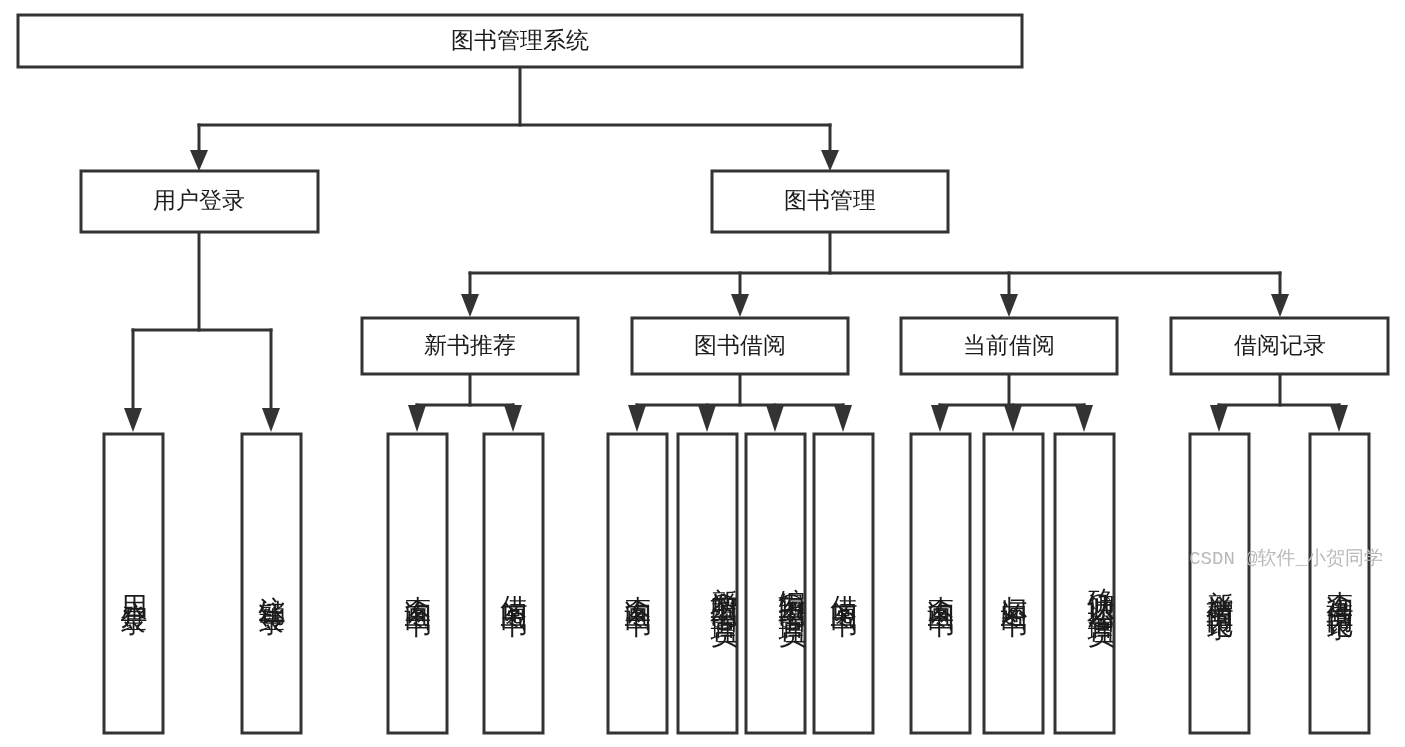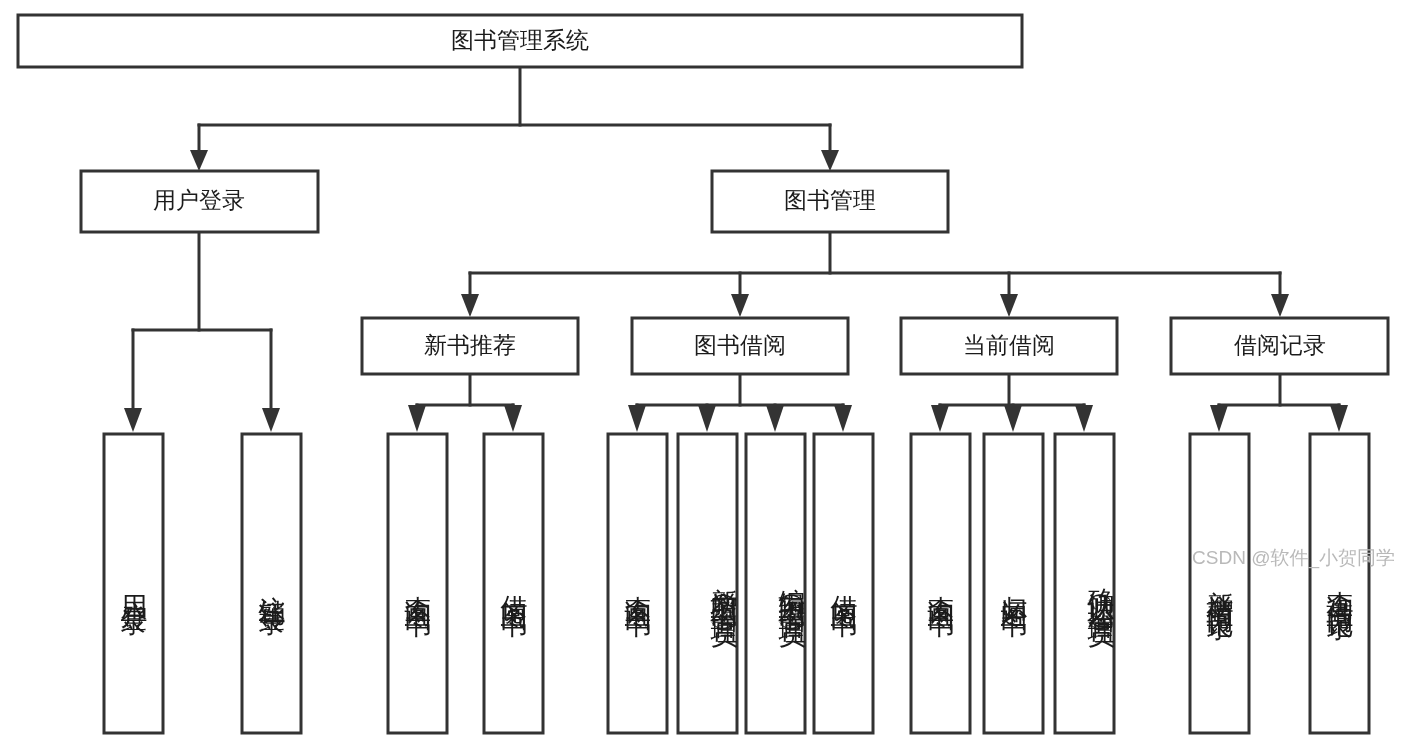--- a/index.html
+++ b/index.html
@@ -70,23 +70,23 @@
     align-items: flex-start;
     justify-content: center;
     white-space: nowrap;
     pointer-events: none;
   }
   .leaf-label.centered {
     align-items: center;
   }
   .watermark {
     position: absolute;
-    right: 10px;
+    right: 22px;
     bottom: 6px;
-    font-family: Liberation Sans, sans-serif;
+    font-family: Liberation Mono, monospace;
     font-size: 19px;
     color: #b9b9b9;
     white-space: nowrap;
     letter-spacing: 0px;
   }
 </style>
 </head>
 <body>
 
 <div id="diagram-root">

